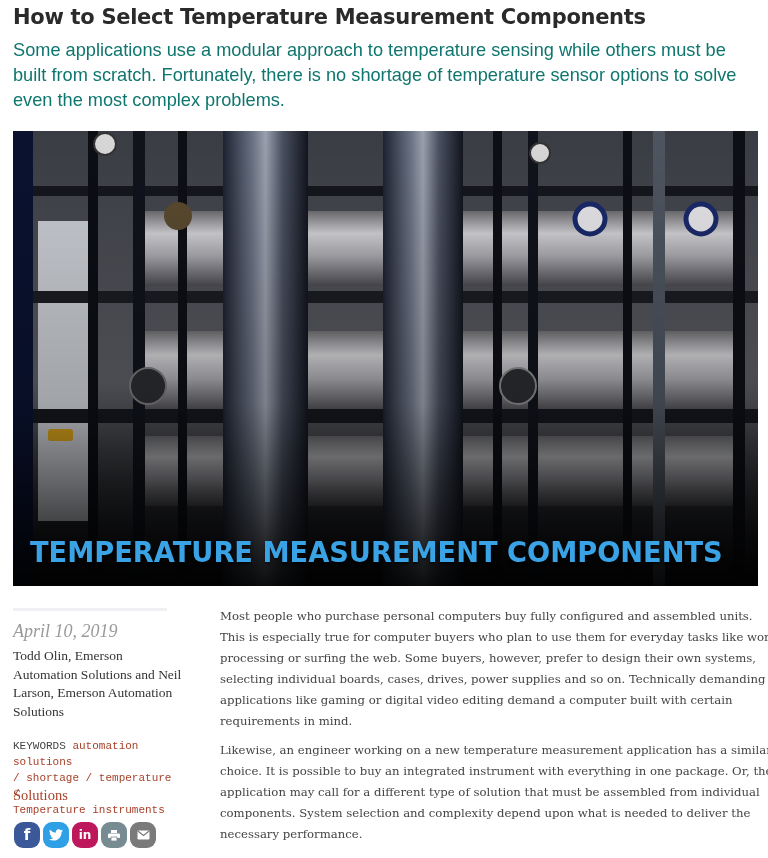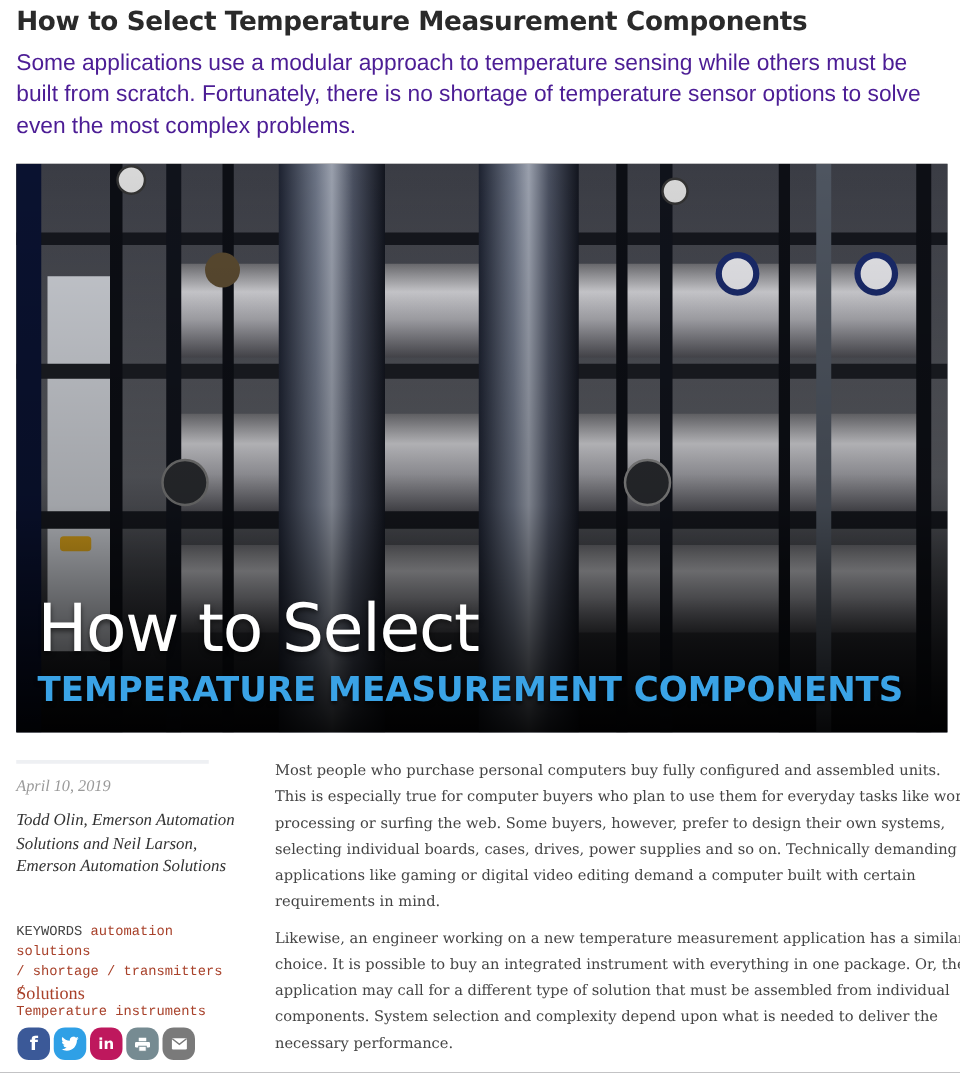--- a/index.html
+++ b/index.html
@@ -5,21 +5,21 @@
   html, body { margin: 0; padding: 0; background: #ffffff; }
   body { width: 768px; height: 858px; overflow: hidden; position: relative; }
   .title {
     position: absolute; left: 13px; top: 2px; margin: 0;
     font-family: "DejaVu Sans", sans-serif; font-weight: bold;
     font-size: 21px; line-height: 30px; color: #2a2a2a; letter-spacing: -0.3px; text-align: right;
   }
   .deck {
     position: absolute; left: 13px; top: 38px; width: 750px; margin: 0;
     font-family: "Liberation Sans", sans-serif;
-    font-size: 18.2px; line-height: 25px; color: #4c1d95;
+    font-size: 18.2px; line-height: 25px; color: #0f766e;
   }
   .hero {
     position: absolute; left: 13px; top: 131px; width: 745px; height: 455px;
     overflow: hidden; background: #0d0f17;
   }
   .hero-bg { position: absolute; inset: 0; }
   .hero-h1 {
     position: absolute; left: 17px; top: 343px;
     font-family: "DejaVu Sans", sans-serif; font-size: 53px; line-height: 60px;
     color: #ffffff; letter-spacing: -1px; text-shadow: 0 2px 4px rgba(0,0,0,0.6);
@@ -31,25 +31,25 @@
     line-height: 36px; color: #3aa3e6; letter-spacing: 0px;
     text-shadow: 0 2px 3px rgba(0,0,0,0.6); white-space: nowrap;
     transform: scaleX(0.99); transform-origin: left center;
   }
   .meta-rule {
     position: absolute; left: 13px; top: 608px; width: 154px; height: 3px; background: #eef0f3;
   }
   .meta-date {
     position: absolute; left: 13px; top: 621px;
     font-family: "Liberation Serif", serif; font-style: italic;
-    font-size: 13px; color: #9a9a9a;
+    font-size: 18px; color: #9a9a9a;
   }
   .meta-authors {
     position: absolute; left: 13px; top: 647px; width: 175px;
-    font-family: "Liberation Serif", serif; font-style: italic;
+    font-family: "Liberation Serif", serif; 
     font-size: 13.5px; line-height: 18.5px; color: #333333;
   }
   .keywords {
     position: absolute; left: 13px; top: 738px; width: 170px;
     font-family: Liberation Mono, monospace; font-size: 11px; line-height: 16px; color: #444444;
   }
   .keywords .label { color: #444; }
   .keywords a { color: #a8412a; text-decoration: none; }
   .keywords .sep { color: #a8412a; }
   .reprints {
@@ -130,32 +130,31 @@
     <circle cx="527" cy="22" r="10" fill="#d8d8d8" stroke="#333" stroke-width="2"></circle>
     <circle cx="577" cy="88" r="15" fill="#e6e6ea" stroke="#1a2a6a" stroke-width="5"></circle>
     <circle cx="688" cy="88" r="15" fill="#e6e6ea" stroke="#1a2a6a" stroke-width="5"></circle>
     <circle cx="165" cy="85" r="14" fill="#5a4a30"></circle>
     <circle cx="135" cy="255" r="18" fill="#2a2c30" stroke="#777" stroke-width="2"></circle>
     <circle cx="505" cy="255" r="18" fill="#2a2c30" stroke="#888" stroke-width="2"></circle>
     <rect x="35" y="298" width="25" height="12" rx="3" fill="#d9a21b"></rect>
 
     <rect width="745" height="455" fill="url(#shadeG)"></rect>
   </svg>
-  <div class="hero-h1">How to Select</div>
   <div class="hero-h2">TEMPERATURE MEASUREMENT COMPONENTS</div>
 </div>
 
 <div class="meta-rule"></div>
 <div class="meta-date">April 10, 2019</div>
 <div class="meta-authors">Todd Olin, Emerson Automation Solutions and Neil Larson, Emerson Automation Solutions</div>
 
 <div class="keywords">
   <span class="label">KEYWORDS</span>
   <a href="#">automation solutions</a><br>
-  <span class="sep"> / </span><a href="#">shortage</a><span class="sep"> / </span><a href="#">transmitters</a><span class="sep"> /</span><br>
+  <span class="sep"> / </span><a href="#">shortage</a><span class="sep"> / </span><a href="#">temperature</a><span class="sep"> /</span><br>
   <a href="#">Temperature instruments</a>
 </div>
 
 <a href="#" class="reprints">Solutions</a>
 
 <div class="social">
   <div class="btn" style="background:#3b5998">
     <span style="font-family:'DejaVu Sans',sans-serif;font-size:15px;">f</span>
   </div>
   <div class="btn" style="background:#2fa0e6">

